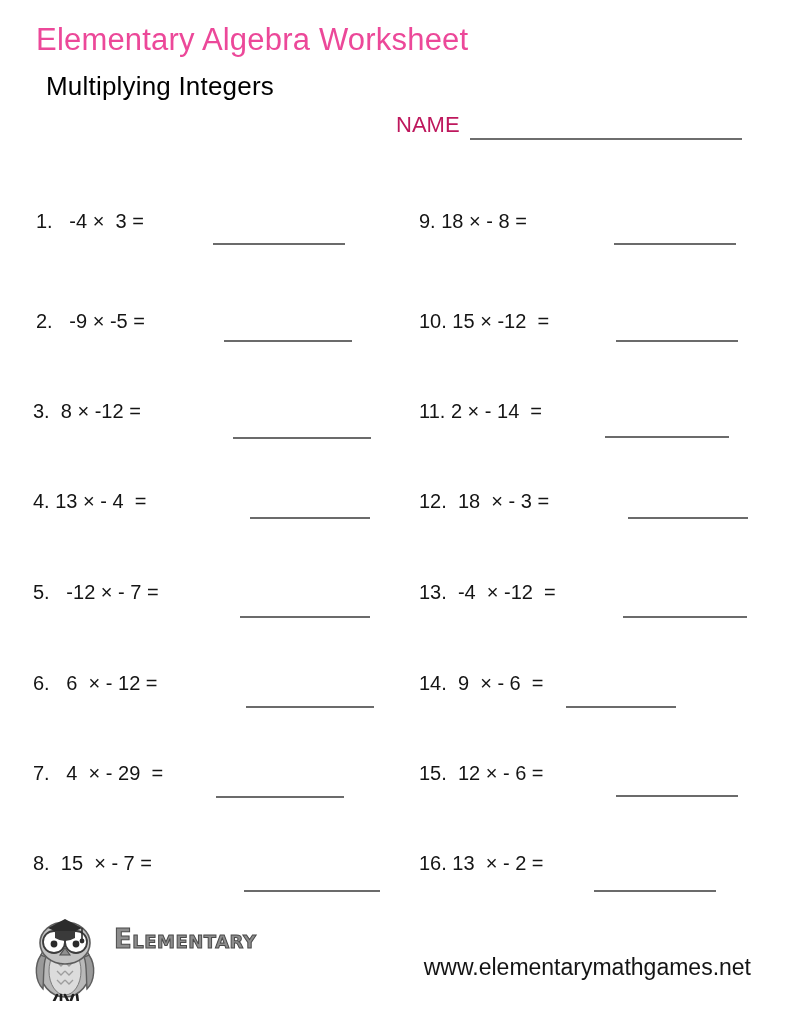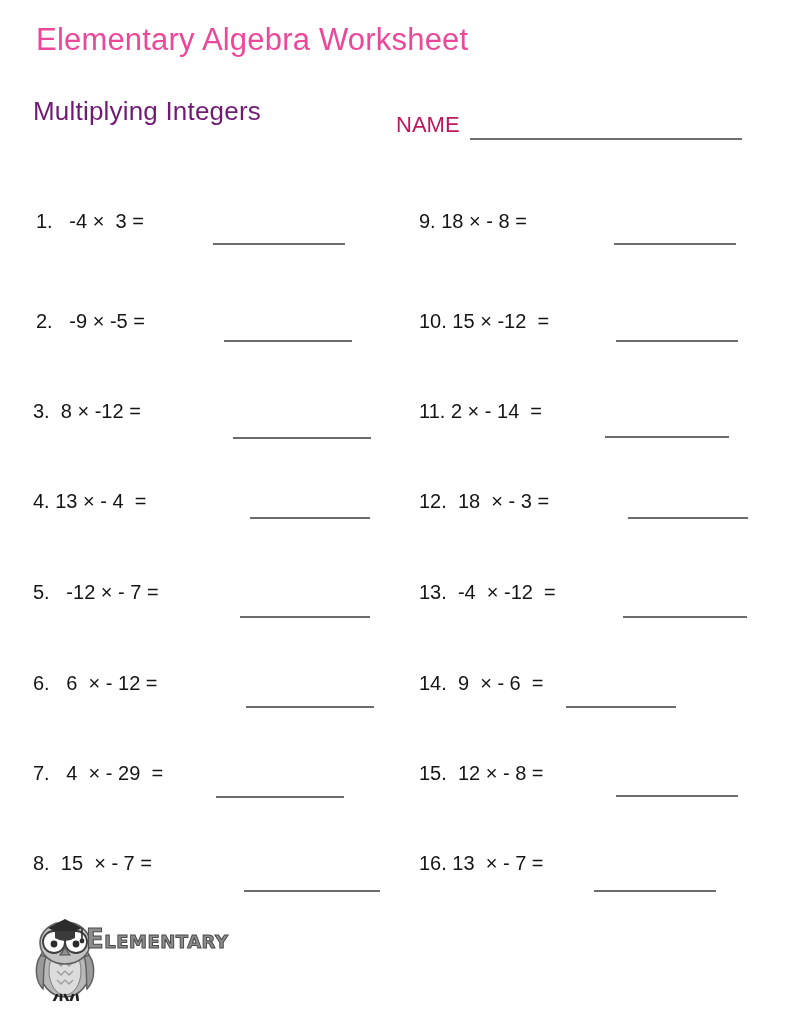--- a/index.html
+++ b/index.html
@@ -23,27 +23,26 @@
     position: absolute;
     left: 36px; top: 22px;
     font-size: 31px;
     font-weight: 400;
     letter-spacing: 0.2px;
     color: #ec4899;
     white-space: nowrap;
   }
   .title-sub {
     position: absolute;
-    left: 33px; top: 71px;
+    left: 46px; top: 71px;
     font-size: 26px;
     font-weight: 400;
     letter-spacing: 0.2px;
-    color: #701a75;
-    white-space: nowrap;
-    margin-top: 25px;
+    color: #000000;
+    white-space: nowrap;
   }
 
   #name-row { position: absolute; left: 396px; top: 112px; width: 360px; height: 32px; }
   .name-label {
     position: absolute; left: 0; top: 0;
     font-size: 22px; font-weight: 400; color: #be185d;
     white-space: nowrap;
   }
   .name-rule {
     position: absolute;
@@ -75,20 +74,21 @@
   #footer { position: absolute; left: 0; top: 908px; width: 791px; height: 116px; }
 
   #logo { position: absolute; left: 30px; top: 7px; width: 260px; height: 86px; }
 
   .logo-owl { position: absolute; left: 0px; top: 0px; width: 74px; height: 86px; }
 
   .logo-text {
     position: absolute;
     left: 56px; top: 9px;
     width: 205px;
+    padding-left: 28px;
   }
   .logo-line {
     font-family: "DejaVu Sans", sans-serif;
     font-size: 26px;
     font-weight: 700;
     font-variant: small-caps;
     letter-spacing: 0.5px;
     color: #8d8d8d;
     -webkit-text-stroke: 1px #4a4a4a;
     line-height: 30px;
@@ -172,25 +172,25 @@
       </div>
       <div class="problem" style="left: 419px; top: 577px;">
         <div class="qtext">13.  -4  × -12  =</div>
         <div class="blank" style="left: 204px; top: 39px; width: 124px;"></div>
       </div>
       <div class="problem" style="left: 419px; top: 668px;">
         <div class="qtext">14.  9  × - 6  =</div>
         <div class="blank" style="left: 147px; top: 38px; width: 110px;"></div>
       </div>
       <div class="problem" style="left: 419px; top: 758px;">
-        <div class="qtext">15.  12 × - 8 =</div>
+        <div class="qtext">15.  12 × - 6 =</div>
         <div class="blank" style="left: 197px; top: 37px; width: 122px;"></div>
       </div>
       <div class="problem" style="left: 419px; top: 848px;">
-        <div class="qtext">16. 13  × - 7 =</div>
+        <div class="qtext">16. 13  × - 2 =</div>
         <div class="blank" style="left: 175px; top: 42px; width: 122px;"></div>
       </div>
     </div>
 </div>
 
 <div id="footer">
 
   <div id="logo">
     <svg class="logo-owl" viewBox="0 0 74 86">
 
@@ -221,13 +221,14 @@
 
       <path d="M27 80 l-4 8 M31 80 l0 8 M35 80 l4 8" stroke="#1f1f1f" stroke-width="2.6" fill="none" stroke-linecap="round"></path>
       <path d="M43 80 l-3 8 M47 80 l1 8" stroke="#1f1f1f" stroke-width="2.6" fill="none" stroke-linecap="round"></path>
     </svg>
 
     <div class="logo-text">
       <div class="logo-line l1">Elementary</div>
     </div>
   </div>
 
+  <div class="site-url">www.elementarymathgames.net</div>
 </div>
 
 </body></html>

